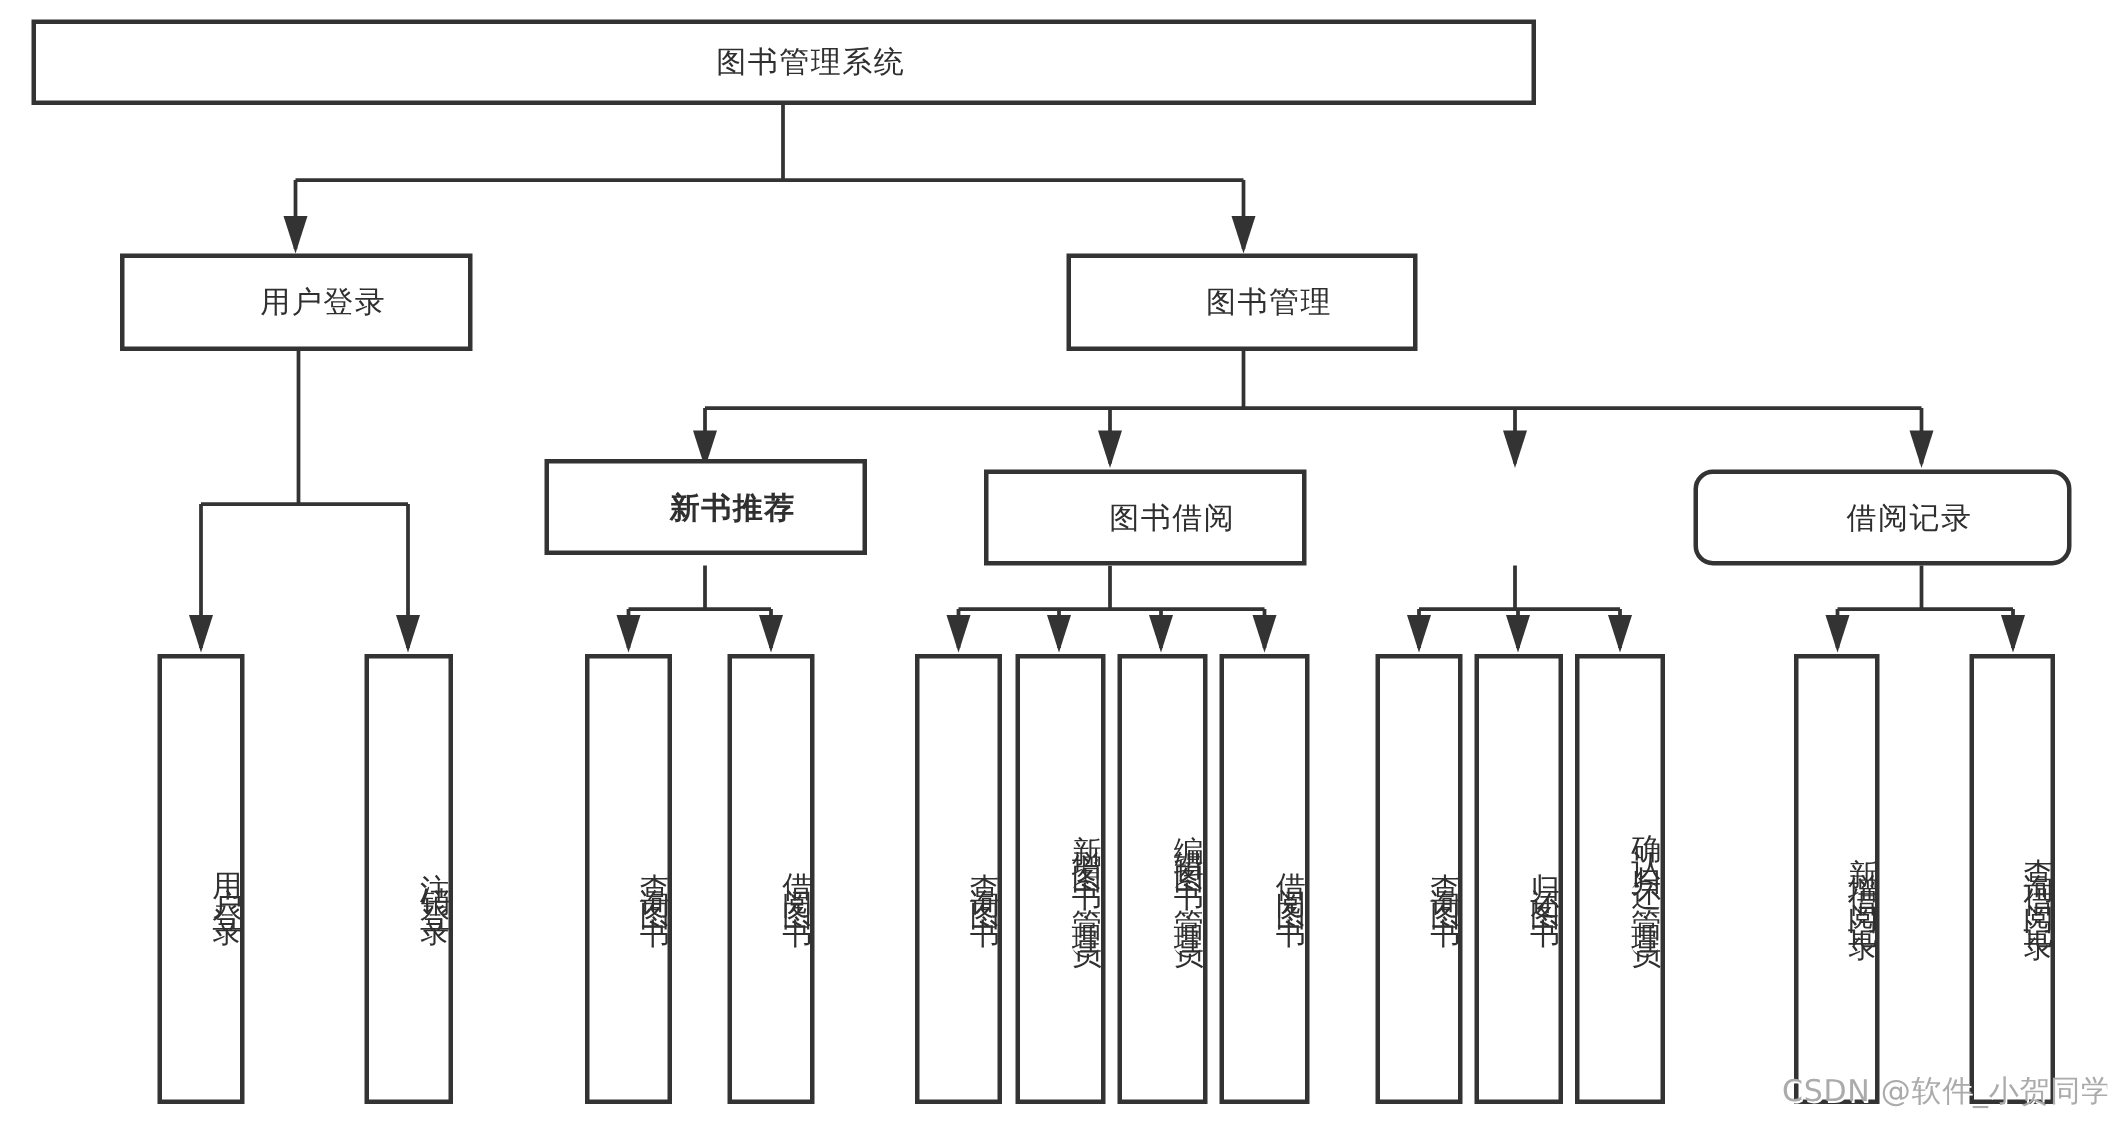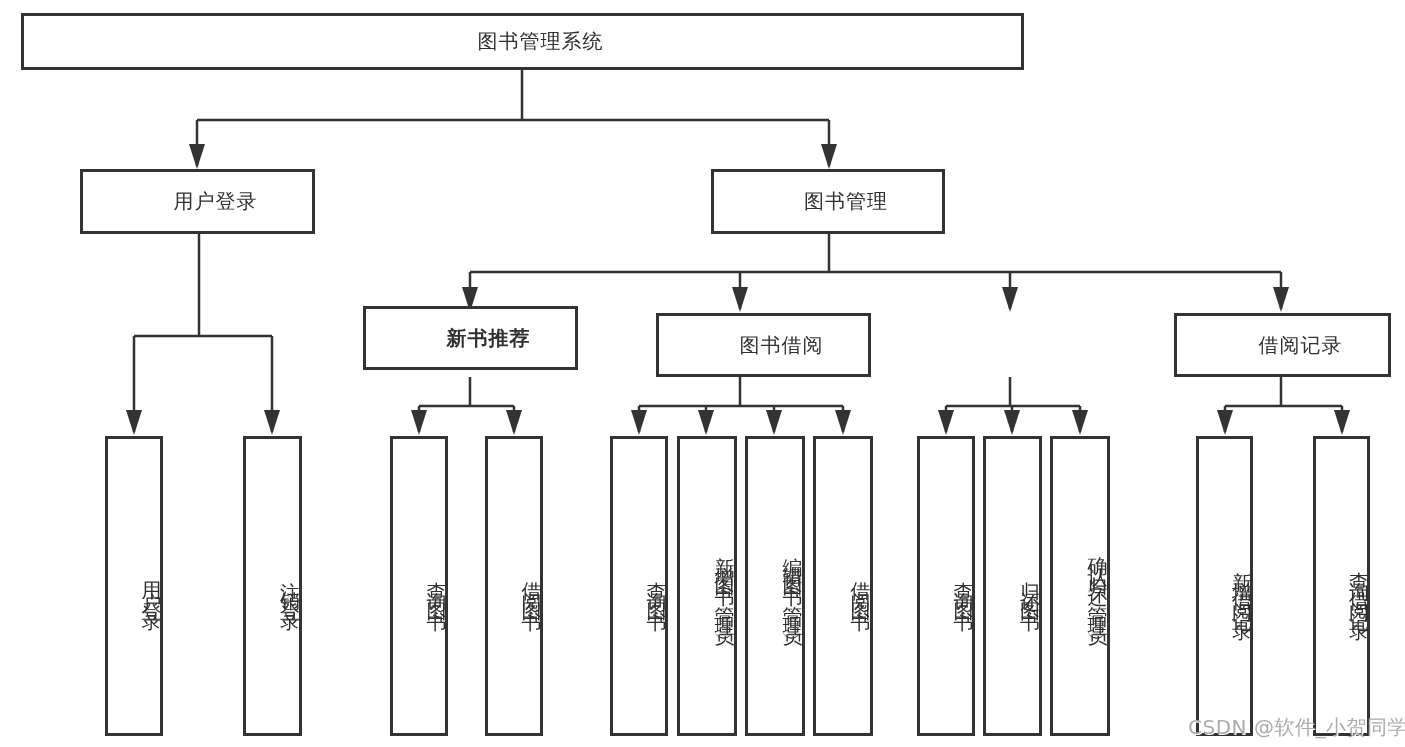--- a/index.html
+++ b/index.html
@@ -139,21 +139,21 @@
   <div class="node" style="left:711px; top:169px; width:234px; height:65px;align-items:center;">
     <span>图书管理</span>
   </div>
 
   <div class="node" style="left:363px; top:306px; width:215px; height:64px;font-weight:bold;">
     <span>新书推荐</span>
   </div>
   <div class="node" style="left:633px; top:313px; width:215px; height:64px;margin-left:23px;">
     <span>图书借阅</span>
   </div>
-  <div class="node" style="left:1174px; top:313px; width:217px; height:64px;">
+  <div class="node" style="left:1129px; top:313px; width:252px; height:64px;border-radius:13px;">
     <span>借阅记录</span>
   </div>
 
   <div class="node leaf" style="left:105px; width:58px;">
     <span class="vtext">用户登录</span>
   </div>
   <div class="node leaf" style="left:243px; width:59px;">
     <span class="vtext">注销登录</span>
   </div>
   <div class="node leaf" style="left:390px; width:58px;">

